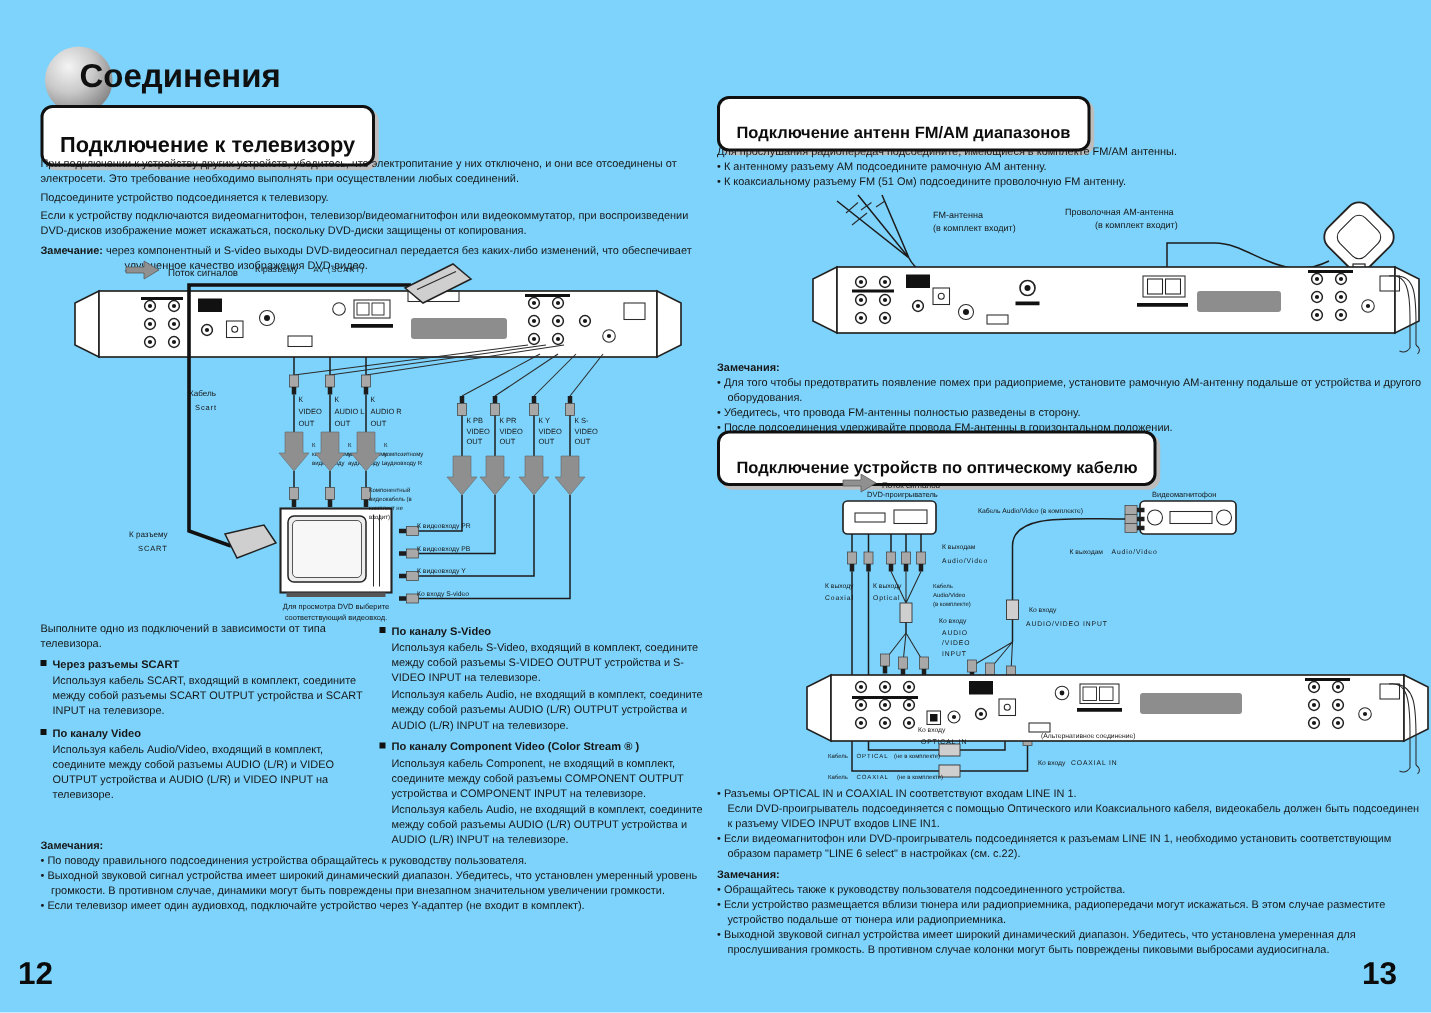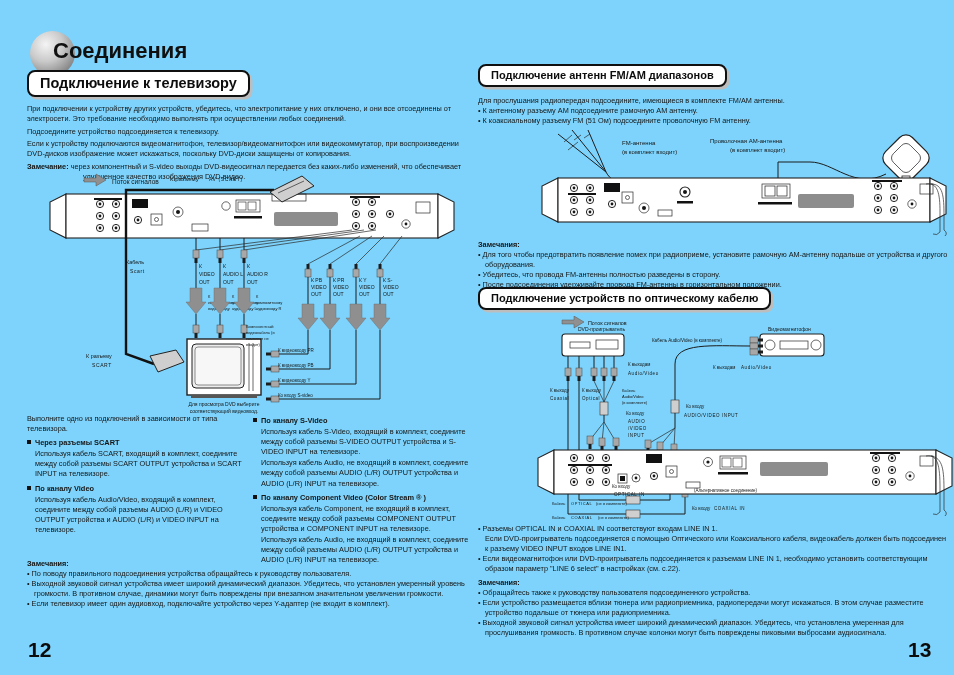--- a/index.html
+++ b/index.html
@@ -6,21 +6,21 @@
     font-family:"Liberation Sans",sans-serif;color:#161616;}
   .sheet{position:relative;width:954px;height:675px;background:#7dd3fc;}
   .abs{position:absolute;}
   p{margin:0;}
   
   .sphere{position:absolute;left:30px;top:31px;width:45px;height:45px;border-radius:50%;
     background:radial-gradient(circle at 35% 30%, #f4f4f4 0%, #c9c9c9 40%, #8a8a8a 75%, #6d6d6d 100%);}
   h1.title{position:absolute;left:53px;top:38px;margin:0;font-size:22px;font-weight:bold;color:#101010;z-index:2;}
   
   .hdr{position:absolute;border:2px solid #101010;border-radius:8px;background:#fff;
-    box-shadow:2.5px 2.5px 0 #bdbdbd;padding:3px 11px 4px;font-weight:bold;white-space:nowrap;color:#0d0d0d;}
+    box-shadow:2.5px 2.5px 0 #bdbdbd;padding:17px 11px 4px;font-weight:bold;white-space:nowrap;color:#0d0d0d;}
   .hdr-l{font-size:14.5px;}
   .hdr-r{font-size:11px;}
   
   .bt{font-size:7.3px;line-height:1.38;}
   .intro p{margin-bottom:2.5px;}
   .note{padding-left:56px;text-indent:-56px;}
   .bu{padding-left:7px;text-indent:-7px;}
   .bu::before{content:"• ";}
   .cont{padding-left:7px;}
   .nlabel{font-weight:bold;}
@@ -291,21 +291,21 @@
       </div>
     </div>
 
     <div class="abs bt" style="left:27px;top:559px;width:440px;">
       <p class="nlabel">Замечания:</p>
       <p class="bu">По поводу правильного подсоединения устройства обращайтесь к руководству пользователя.</p>
       <p class="bu">Выходной звуковой сигнал устройства имеет широкий динамический диапазон. Убедитесь, что установлен умеренный уровень громкости. В противном случае, динамики могут быть повреждены при внезапном значительном увеличении громкости.</p>
       <p class="bu">Если телевизор имеет один аудиовход, подключайте устройство через Y-адаптер (не входит в комплект).</p>
     </div>
 
-    <div class="pageno" style="left:28px;top:638px;">12</div>
+    <div class="pageno" style="left:12px;top:638px;">12</div>
   </div>
 
   <div>
     <div class="hdr hdr-r" style="left:478px;top:64px;">Подключение антенн FM/AM диапазонов</div>
 
     <div class="abs bt" style="left:478px;top:96px;width:470px;">
       <p>Для прослушания радиопередач подсоедините, имеющиеся в комплекте FM/AM антенны.</p>
       <p class="bu">К антенному разъему AM подсоедините рамочную AM антенну.</p>
       <p class="bu">К коаксиальному разъему FM (51 Ом) подсоедините проволочную FM антенну.</p>
     </div>

